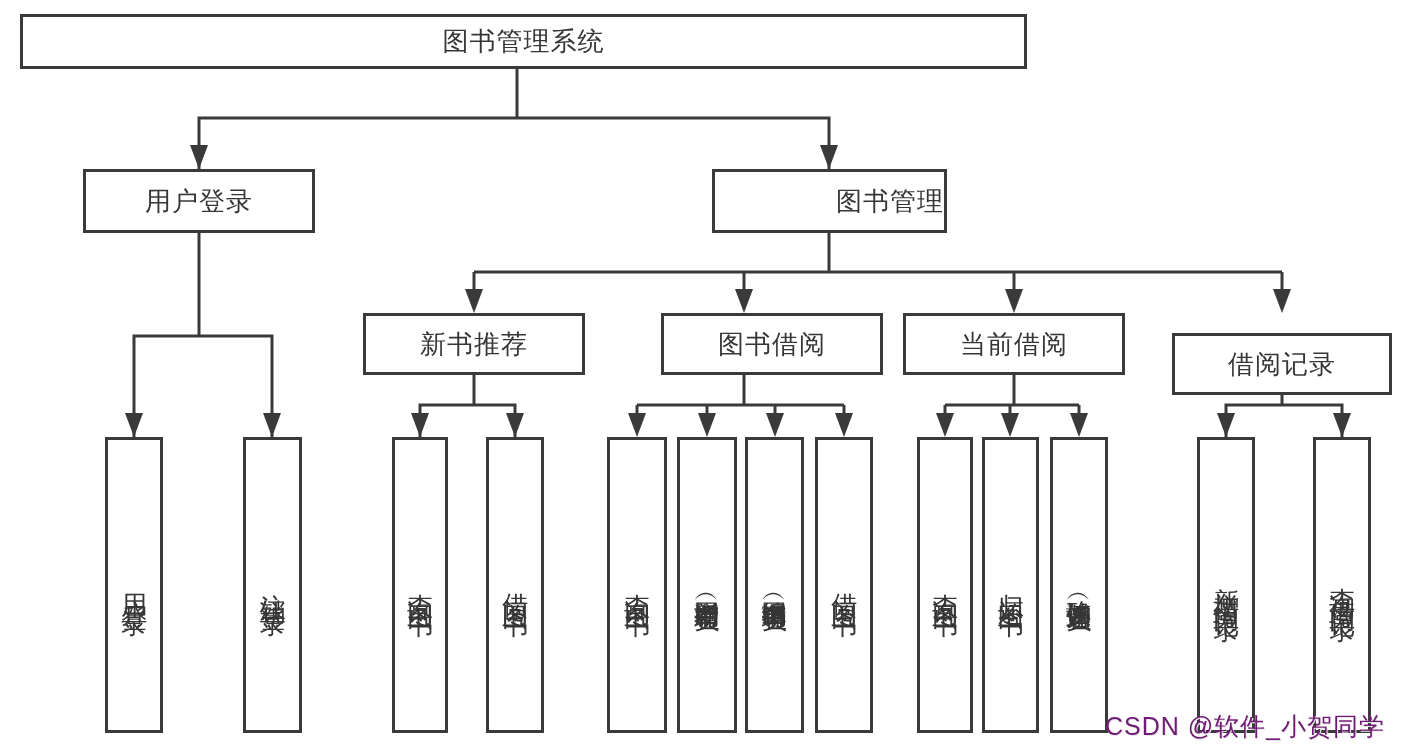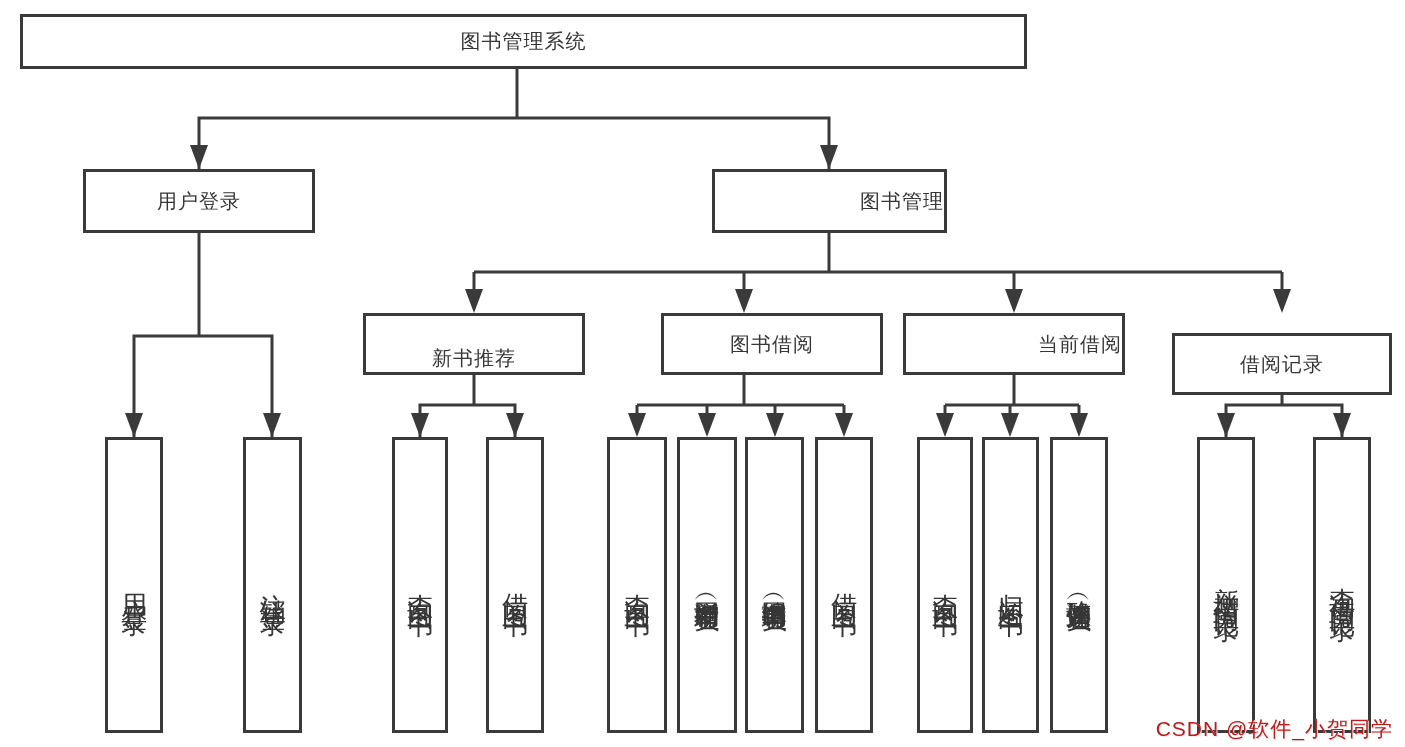--- a/index.html
+++ b/index.html
@@ -20,39 +20,39 @@
     position: absolute;
     box-sizing: border-box;
     border: 3px solid #3a3a3a;
     background: #ffffff;
     display: flex;
     align-items: center;
     justify-content: center;
     color: #363636;
   }
   .h-node span {
-    font-size: 20px;
+    font-size: 26px;
     letter-spacing: 1px;
     white-space: nowrap;
   }
   .v-node span {
     writing-mode: vertical-rl;
     text-orientation: mixed;
     font-size: 26px;
     line-height: 1.05;
     letter-spacing: 6px;
     white-space: nowrap;
   }
   .v-node.tight span { letter-spacing: 1px; font-size: 25px; }
   #watermark {
     position: absolute;
-    right: 12px;
+    right: 20px;
     bottom: 4px;
-    font-size: 21px;
-    color: #b91c1c;
+    font-size: 25px;
+    color: #701a75;
     text-shadow: 1px 1px 0 #e8e8e8;
     white-space: nowrap;
     letter-spacing: 1px;
   }
   svg line, svg polyline { stroke: #3a3a3a; stroke-width: 3; fill: none; }
   svg polygon { fill: #3a3a3a; stroke: none; }
 </style>
 </head>
 <body>
 
@@ -117,27 +117,27 @@
     <span>图书管理系统</span>
   </div>
 
   <div class="node h-node" style="left:83px; top:169px; width:232px; height:64px;">
     <span>用户登录</span>
   </div>
   <div class="node h-node" style="left:712px; top:169px; width:235px; height:64px;justify-content:flex-end;">
     <span>图书管理</span>
   </div>
 
-  <div class="node h-node" style="left:363px; top:313px; width:222px; height:62px;align-items:flex-end;">
+  <div class="node h-node" style="left:363px; top:313px; width:222px; height:62px;">
     <span>新书推荐</span>
   </div>
   <div class="node h-node" style="left:633px; top:313px; width:222px; height:62px;margin-left:28px;">
     <span>图书借阅</span>
   </div>
-  <div class="node h-node" style="left:903px; top:313px; width:222px; height:62px;justify-content:flex-end;">
+  <div class="node h-node" style="left:903px; top:313px; width:222px; height:62px;">
     <span>当前借阅</span>
   </div>
   <div class="node h-node" style="left:1172px; top:313px; width:220px; height:62px;margin-top:20px;">
     <span>借阅记录</span>
   </div>
 
   <div class="node v-node" style="left:105px; top:437px; width:58px; height:296px;">
     <span>用户登录</span>
   </div>
   <div class="node v-node" style="left:243px; top:437px; width:59px; height:296px;">

